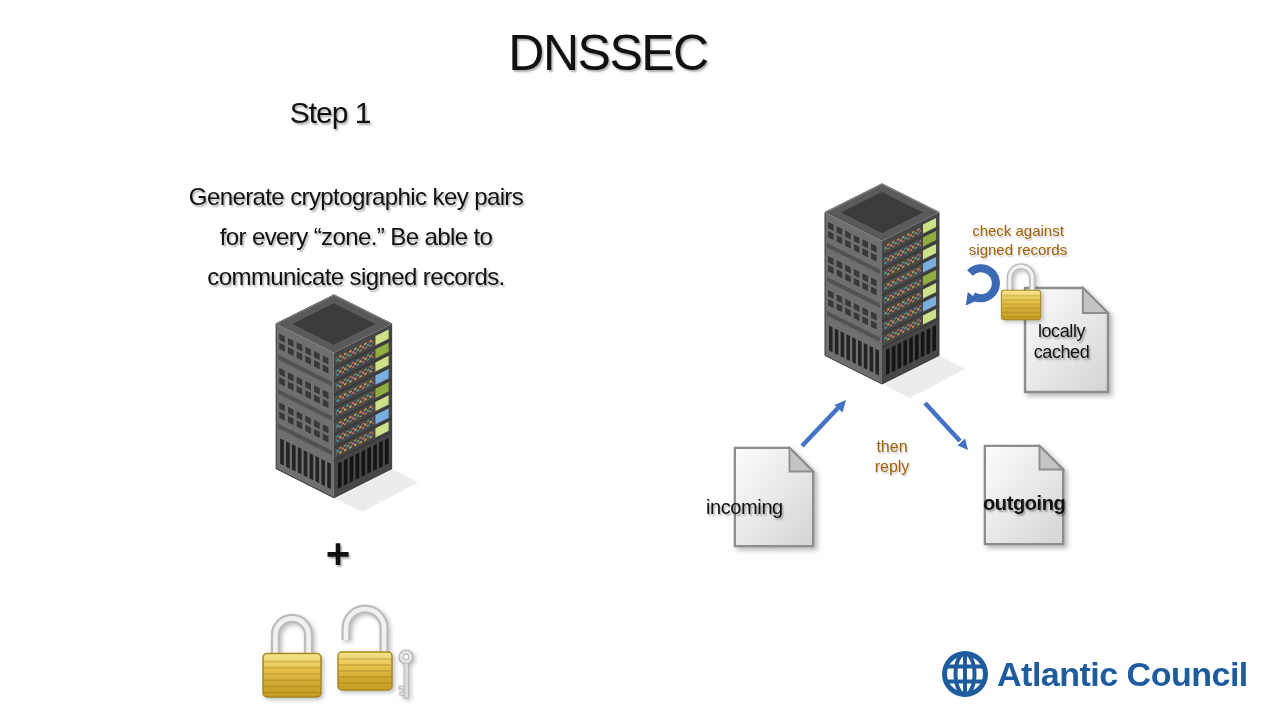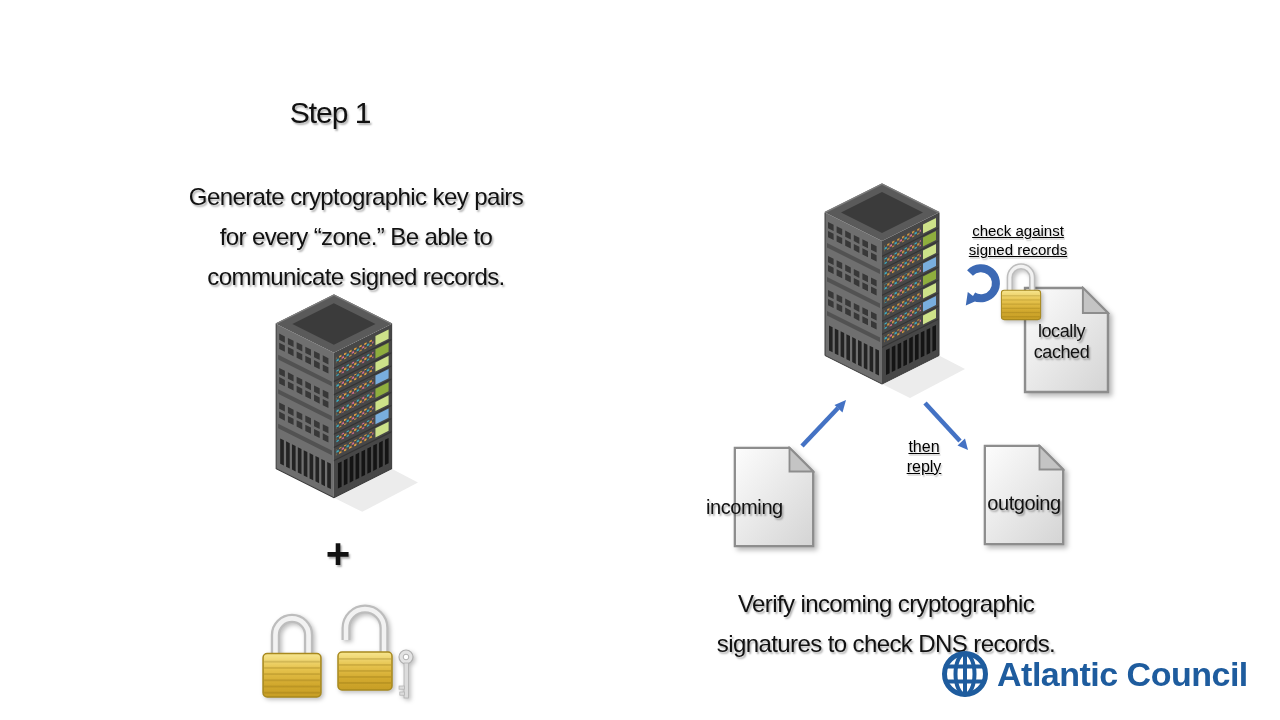--- a/index.html
+++ b/index.html
@@ -14,26 +14,26 @@
   .preline { white-space:pre-line; }
   .shadowtext { text-shadow:1.5px 2px 2px rgba(0,0,0,0.32); }
   .title { left:0; top:24px; width:1216px; font-size:50px; letter-spacing:-1.5px; font-weight:400; }
   .step-heading { font-size:30px; letter-spacing:-1px; font-weight:400; }
   .s1h { left:130px; top:96px; width:400px; }
   .s2h { left:706px; top:96px; width:400px; }
   .body-text { font-size:24px; line-height:40px; letter-spacing:-0.6px; }
   .s1d { left:128px; top:177px; width:456px; }
   .s2d { left:656px; top:584px; width:460px; }
   .plus { left:309px; top:530px; width:58px; font-size:42px; font-weight:bold; }
-  .blue-note { color:#000000; text-shadow:1px 1.5px 1.5px rgba(0,0,0,0.22);text-decoration:underline; }
+  .blue-note { color:#a16207; text-shadow:1px 1.5px 1.5px rgba(0,0,0,0.22); }
   .check-label { left:953px; top:221px; width:130px; font-size:15px; line-height:19px; }
-  .reply-label { left:888px; top:437px; width:72px; font-size:16px; line-height:20px; }
+  .reply-label { left:856px; top:437px; width:72px; font-size:16px; line-height:20px; }
   .doc-label { font-size:20px; letter-spacing:-0.4px; }
   .incoming-label { left:706px; top:496px; width:59px; }
-  .outgoing-label { left:983px; top:492px; width:82px; }
+  .outgoing-label { left:983px; top:492px; width:82px;font-weight:bold; }
   .cached-label { left:1023px; top:321px; width:77px; font-size:18px; line-height:21px; letter-spacing:-0.4px; }
   .drop { filter:drop-shadow(3px 3px 2.5px rgba(0,0,0,0.28)); }
   .softdrop { filter:drop-shadow(2px 2px 2px rgba(0,0,0,0.25)); }
   .logo { left:941px; top:650px; display:flex; align-items:center; gap:8px; }
   .logo-text { font-size:34px; font-weight:bold; letter-spacing:-0.5px; color:#1E5C9E; }
   .hidden-defs { position:absolute; width:0; height:0; overflow:hidden; }
 </style>
 </head>
 <body>
 
@@ -202,20 +202,21 @@
       <ellipse cx="24" cy="24" rx="9.5" ry="20.5" fill="none" stroke="#1E5C9E" stroke-width="4"></ellipse>
       <line x1="3" y1="16.5" x2="45" y2="16.5" stroke="#1E5C9E" stroke-width="4"></line>
       <line x1="3" y1="31.5" x2="45" y2="31.5" stroke="#1E5C9E" stroke-width="4"></line>
       <line x1="24" y1="3" x2="24" y2="45" stroke="#1E5C9E" stroke-width="4"></line>
     </symbol>
   </defs>
 </svg>
 
 <div class="slide">
 
+  <h1 class="abs ctr title shadowtext">DNSSEC</h1>
 
   <h2 class="abs ctr step-heading s1h shadowtext">Step 1</h2>
   <p class="abs ctr body-text preline s1d shadowtext">Generate cryptographic key pairs
 for every “zone.” Be able to
 communicate signed records.</p>
 
   <svg class="abs" style="left:266px; top:290px;" width="152" height="233" viewBox="0 0 150 230">
       <use href="#sym-server"></use>
     </svg>
 
@@ -268,22 +269,20 @@
     <polygon points="52,8 48.5,20.5 40.5,13" fill="#4472C4"></polygon>
   </svg>
   <svg class="abs" style="left:918px; top:396px;" width="58" height="62" viewBox="0 0 58 62">
     <line x1="7" y1="7" x2="42" y2="45" stroke="#4472C4" stroke-width="4.5"></line>
     <polygon points="50,54 39.5,49.5 47,42.5" fill="#4472C4"></polygon>
   </svg>
 
   <div class="abs ctr blue-note preline reply-label">then
 reply</div>
 
-  <p class="abs ctr body-text preline s2d shadowtext">Verify incoming cryptographic
-signatures to check DNS records.</p>
 
   <div class="abs logo">
     <svg width="48" height="48" viewBox="0 0 48 48">
         <use href="#sym-globe"></use>
       </svg>
     <span class="logo-text">Atlantic Council</span>
   </div>
 
 </div>
 

